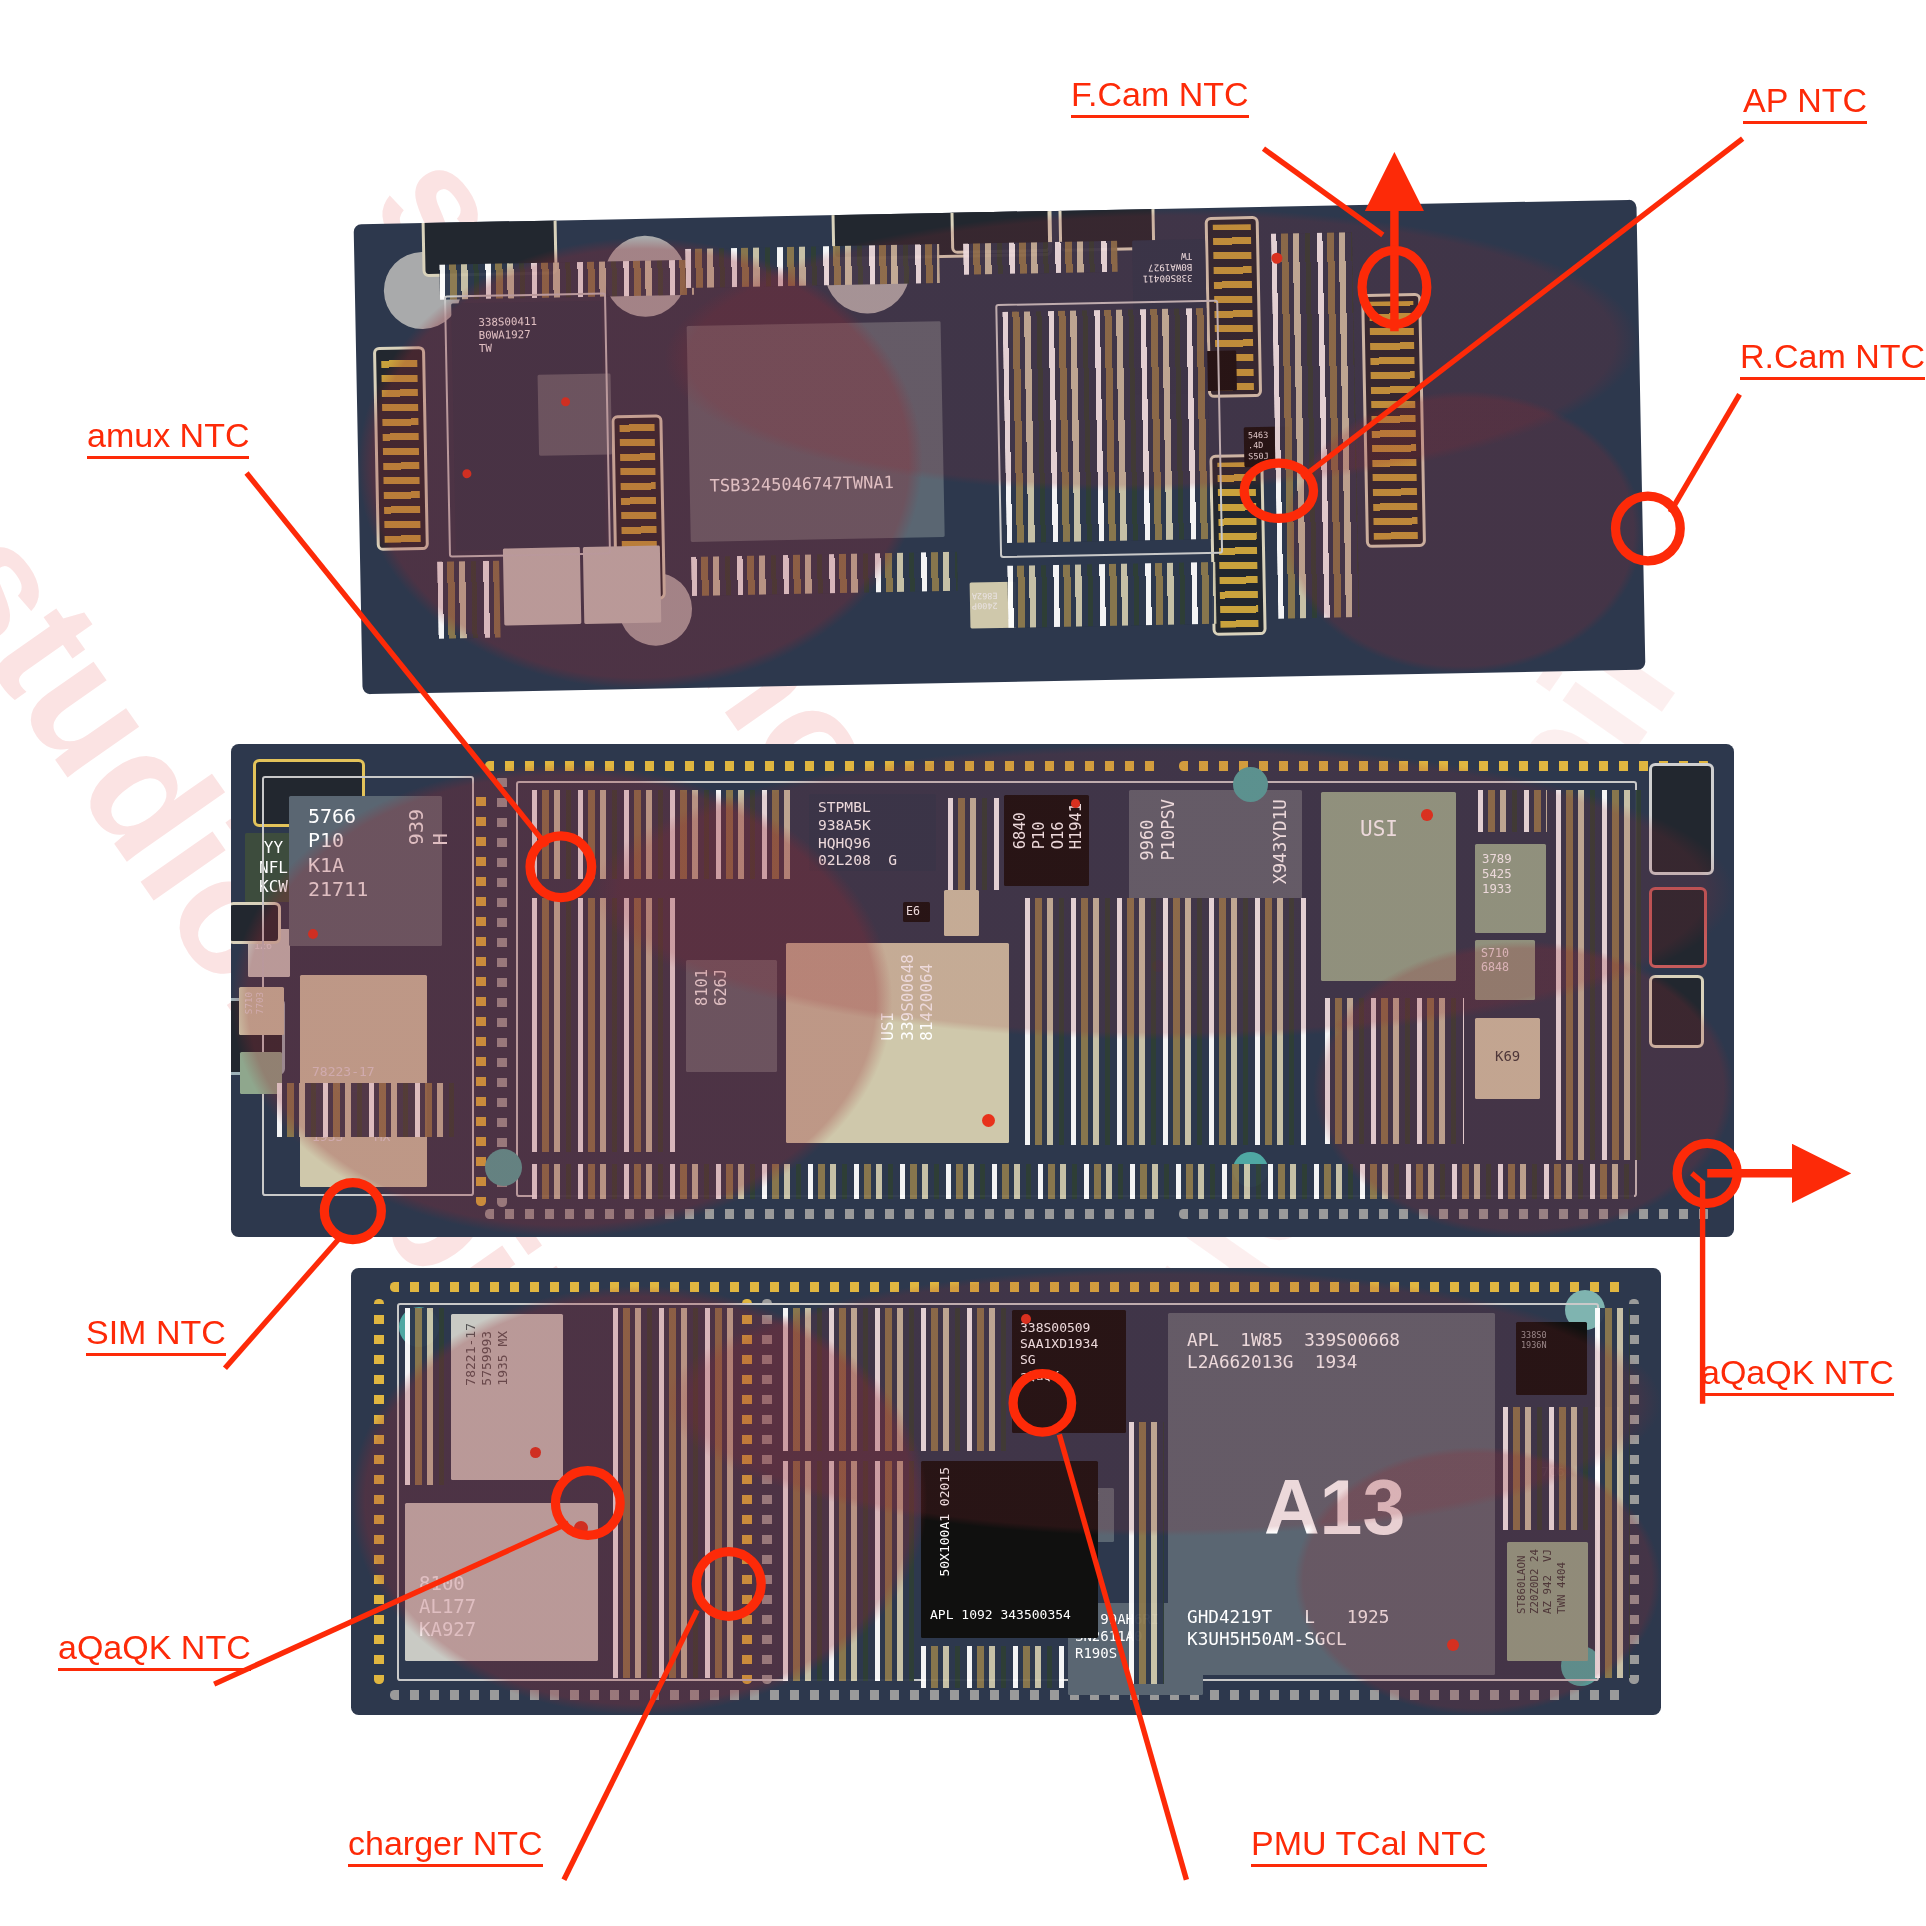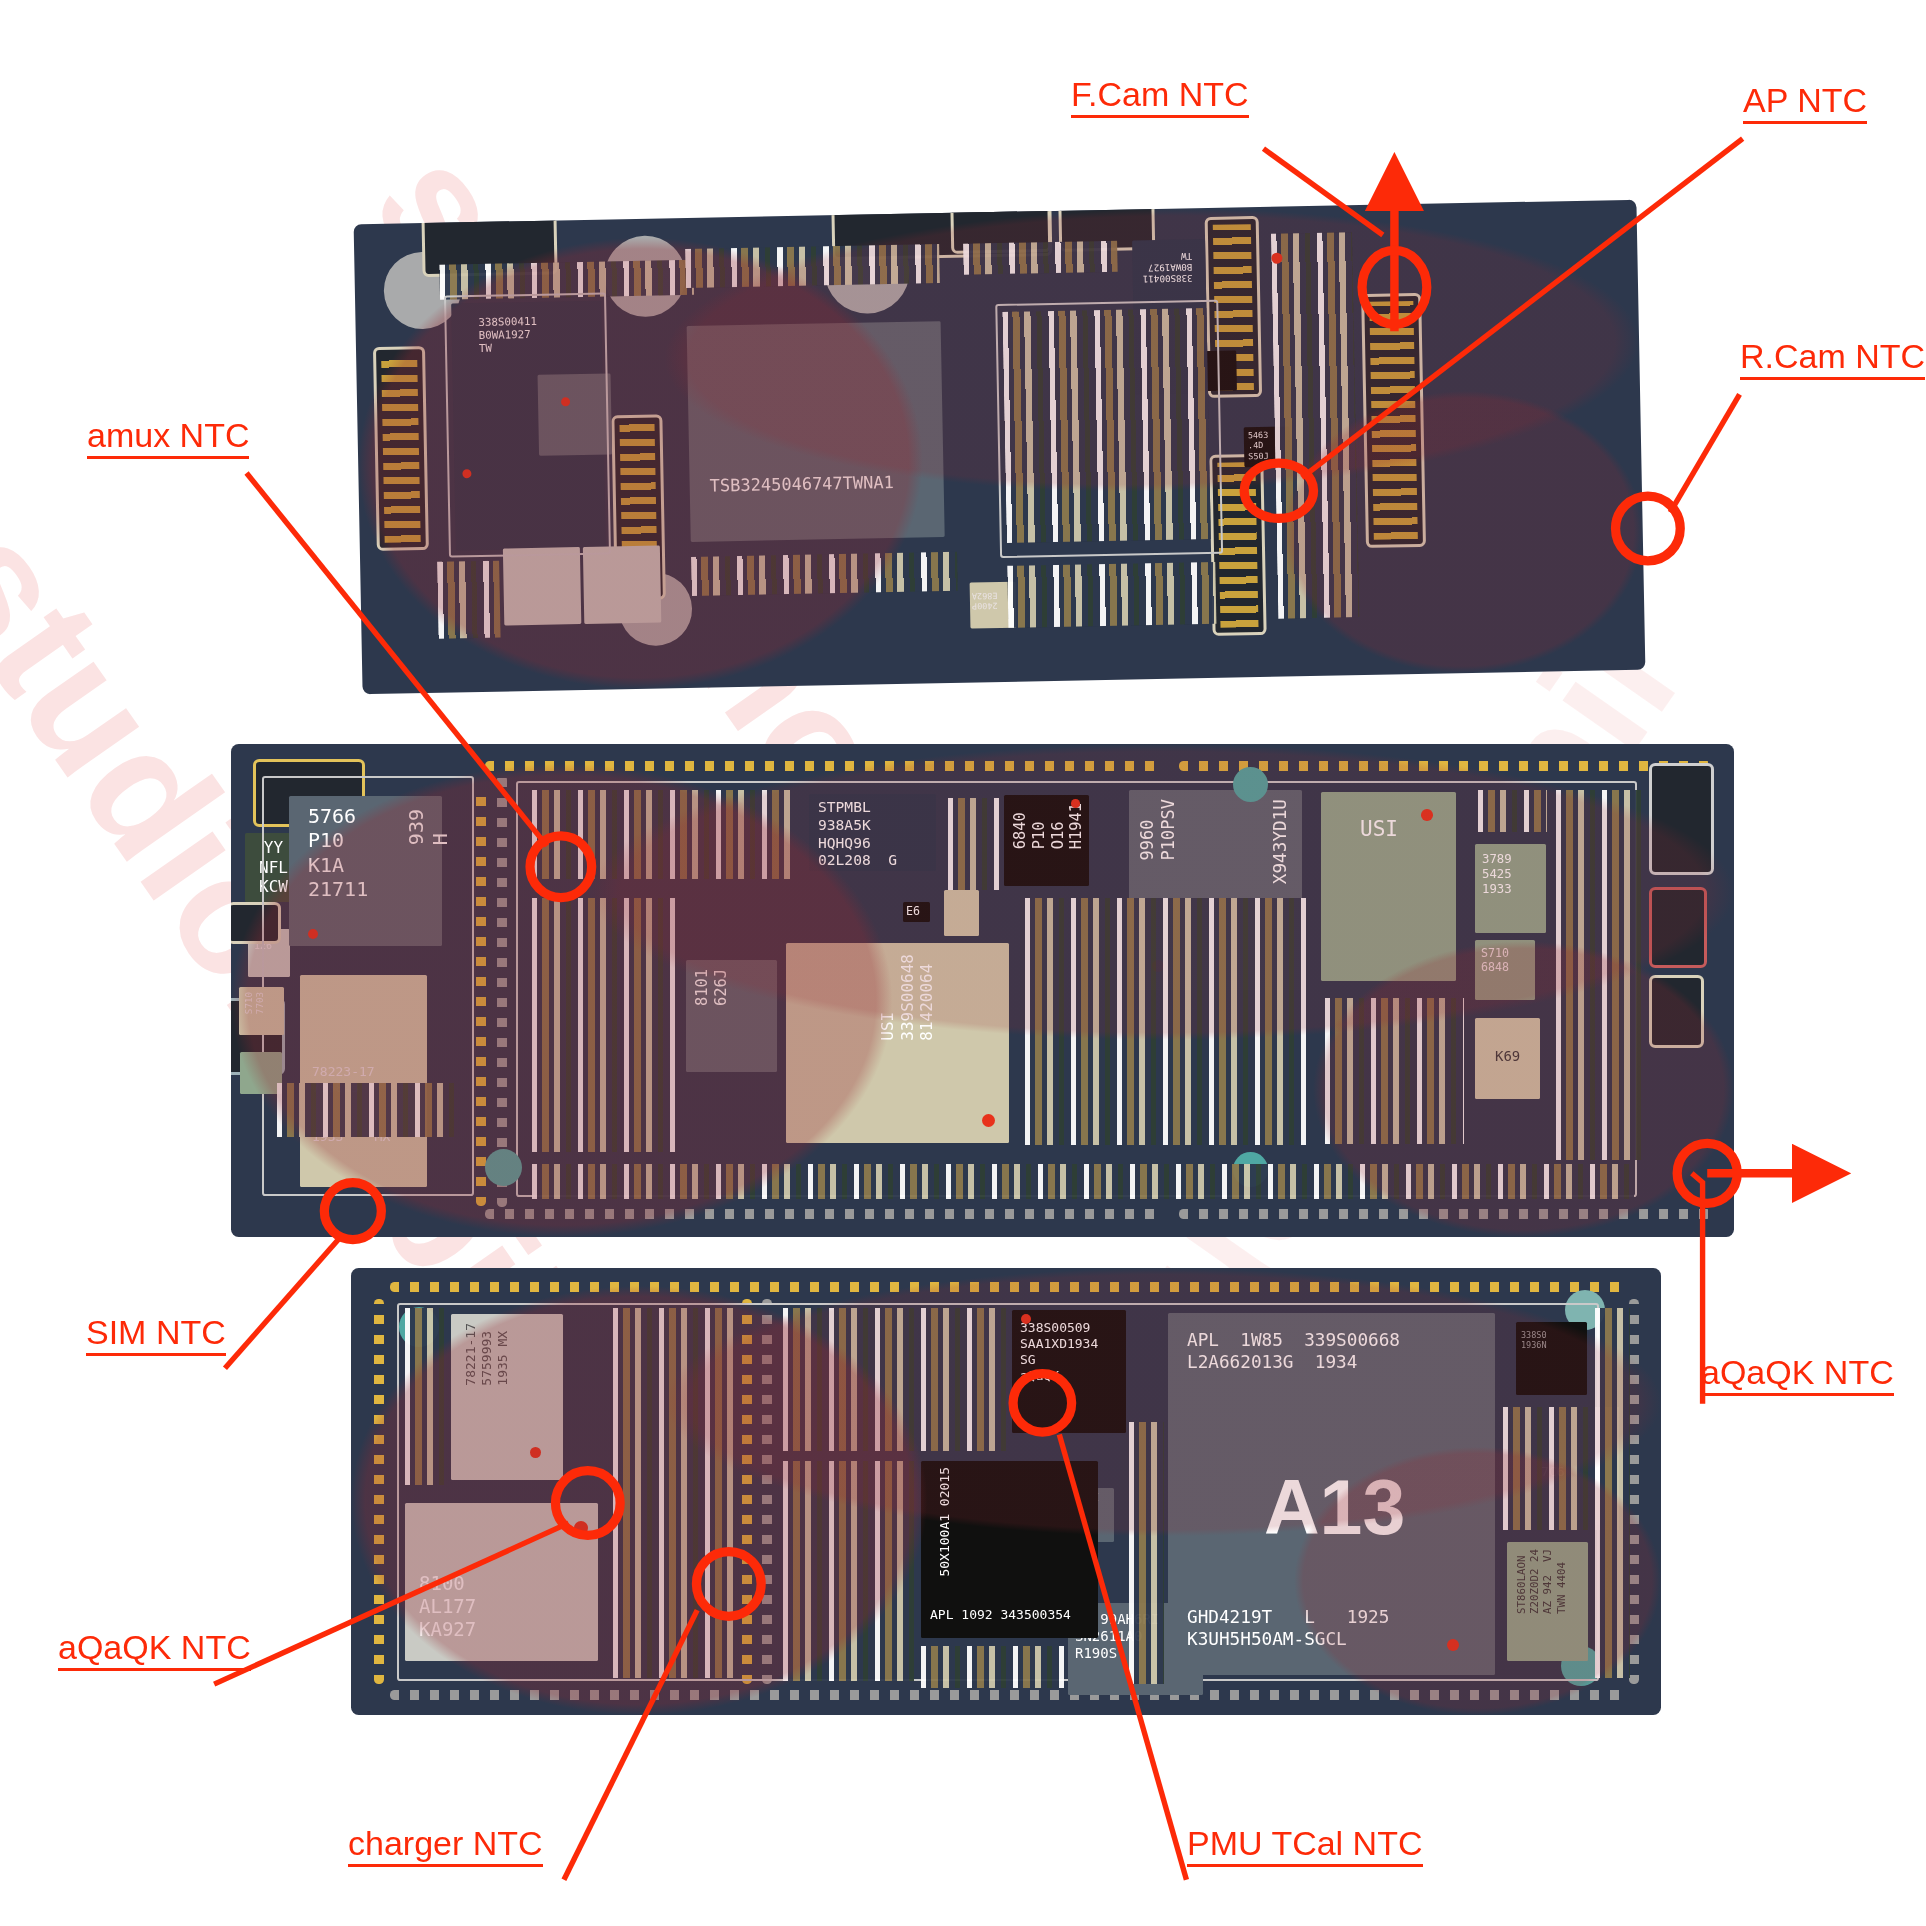--- a/index.html
+++ b/index.html
@@ -397,16 +397,16 @@
   </svg>
 
   <div class="lbl" style="left:1071px; top:77px;">F.Cam NTC</div>
   <div class="lbl" style="left:1743px; top:83px;">AP NTC</div>
   <div class="lbl" style="left:1740px; top:339px;">R.Cam NTC</div>
   <div class="lbl" style="left:87px;  top:418px;">amux NTC</div>
   <div class="lbl" style="left:86px;  top:1315px;">SIM NTC</div>
   <div class="lbl" style="left:1701px; top:1355px;">aQaQK NTC</div>
   <div class="lbl" style="left:58px;   top:1630px;">aQaQK NTC</div>
   <div class="lbl" style="left:348px;  top:1826px;">charger NTC</div>
-  <div class="lbl" style="left:1187px; top:1826px;">PMU TCal NTC</div>
+  <div class="lbl" style="left:1251px; top:1826px;">PMU TCal NTC</div>
 
 </div>
 
 
 </body></html>

